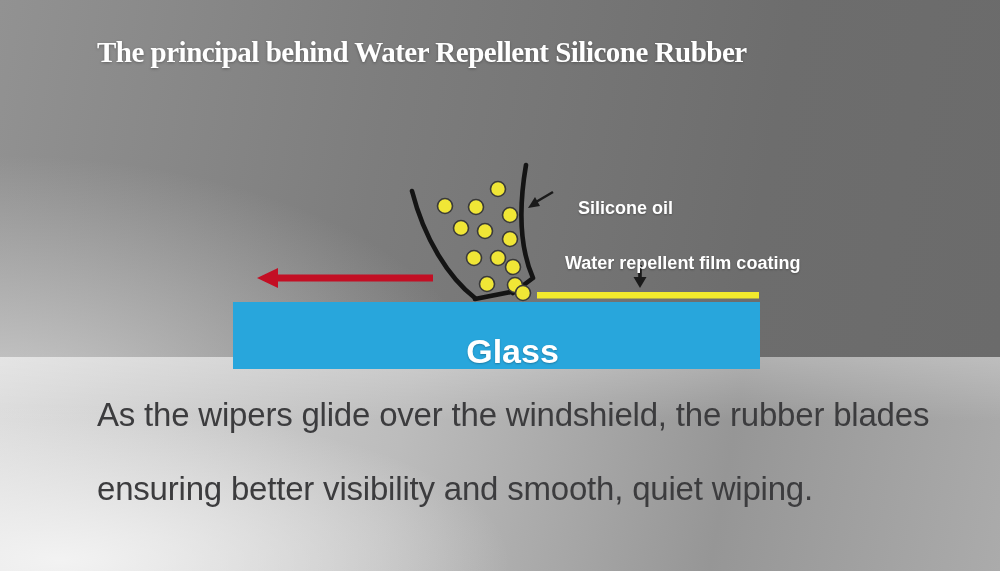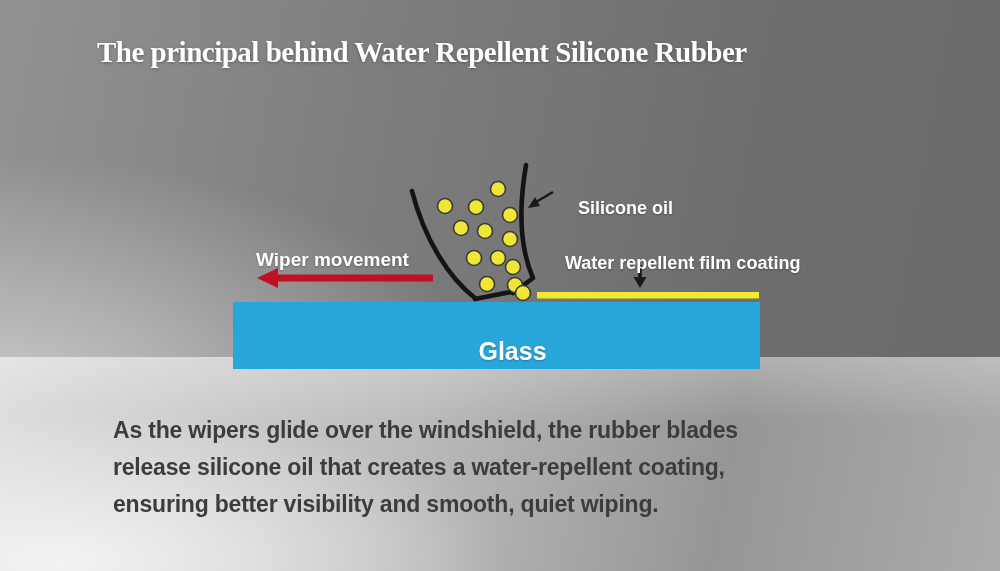--- a/index.html
+++ b/index.html
@@ -36,25 +36,25 @@
     font-weight:bold;color:#ffffff;
     text-shadow:0 1px 2px rgba(0,0,0,.3);
     white-space:nowrap;
   }
   .lbl-wiper{left:240px;top:233px;font-size:19px;}
   .lbl-oil{left:562px;top:182px;font-size:18px;}
   .lbl-film{left:549px;top:237px;font-size:18px;text-align:center;}
   .lbl-glass{
     left:233px;top:302px;width:527px;height:67px;
     display:flex;align-items:center;justify-content:center;
-    font-size:25px;text-shadow:0 1px 2px rgba(0,0,0,.25);
+    font-size:34px;text-shadow:0 1px 2px rgba(0,0,0,.25);
   }
   .caption{
-    position:absolute;left:97px;top:396px;margin:16px;
-    font-size:23px;font-weight:bold;letter-spacing:-0.2px;
+    position:absolute;left:97px;top:396px;margin:0;
+    font-size:33px;font-weight:normal;letter-spacing:-0.2px;
     line-height:37px;color:#3c3c3e;
   }
   .diagram-svg{position:absolute;left:0;top:0;}
 </style>
 </head>
 <body>
 
 <div class="stage">
 
   <div class="bg-top"></div>
@@ -102,27 +102,26 @@
     </g>
 
     <g>
       <path d="M 640 265 L 640 279" fill="none" stroke="#1a1a1a" stroke-width="3.6"></path>
       <polygon points="640,288 633.5,277 646.5,277" fill="#1a1a1a"></polygon>
     </g>
   </svg>
 
   <h1 class="title">The principal behind Water Repellent Silicone Rubber</h1>
 
-  <p class="lbl lbl-wiper">Wiper movement</p>
 
   <p class="lbl lbl-oil">Silicone oil</p>
 
   <p class="lbl lbl-film">Water repellent film coating</p>
 
   <div class="lbl lbl-glass">Glass</div>
 
   <p class="caption">
     <span>As the wipers glide over the windshield, the rubber blades</span><br>
-    <span>release silicone oil that creates a water-repellent coating,</span><br>
+    <br>
     <span>ensuring better visibility and smooth, quiet wiping.</span>
   </p>
 
 </div>
 
 </body></html>

